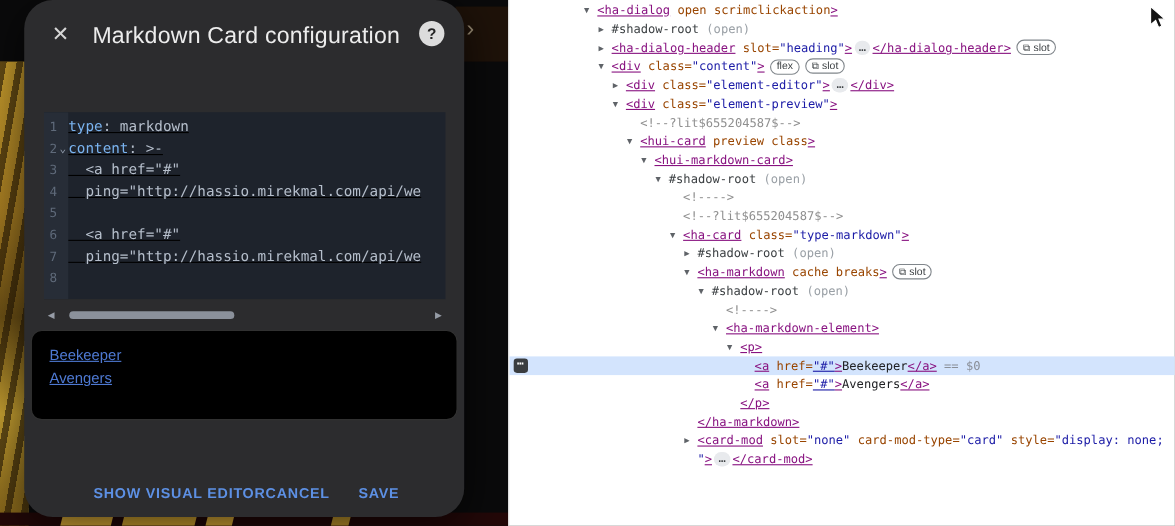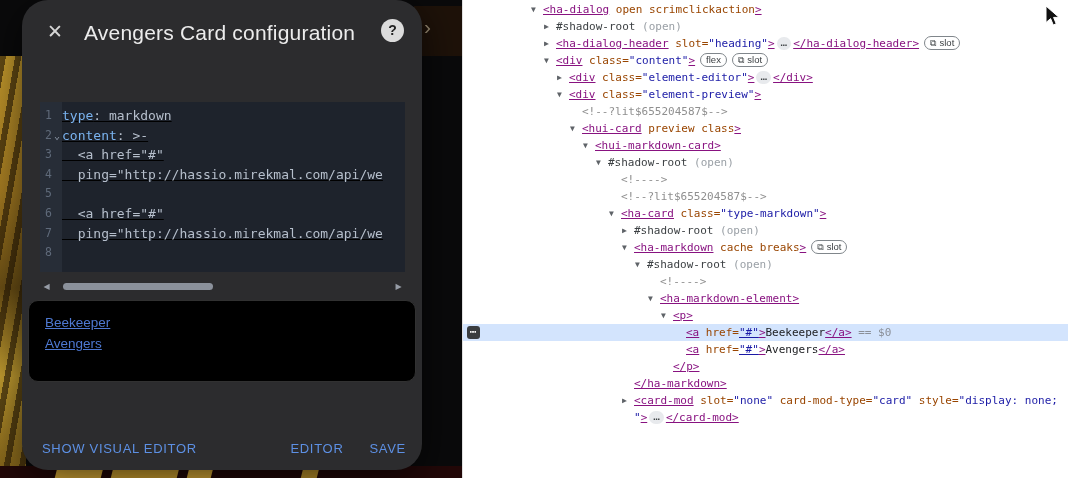--- a/index.html
+++ b/index.html
@@ -46,21 +46,21 @@
   .sb-thumb{position:absolute;left:10px;top:1px;width:150px;height:7px;background:#8b919b;border-radius:4px;cursor:pointer;}
 
   
   .preview{position:absolute;left:6px;right:6px;top:300px;height:82px;box-sizing:border-box;
     background:#000;border:1px solid #313131;border-radius:10px;padding:11px 16px;}
   .pv-link{display:block;width:max-content;color:var(--c-link,#4e79d2);text-decoration:underline;
     font-size:13.5px;line-height:21px;cursor:pointer;}
 
   
   .actions{position:absolute;left:20px;right:16px;bottom:14px;display:flex;align-items:center;
-    justify-content:space-between;color:var(--c-accent,#5d90e4);font-size:13px;font-weight:normal;letter-spacing:.7px;}
+    justify-content:center;color:var(--c-accent,#5d90e4);font-size:13px;font-weight:bold;letter-spacing:.7px;}
   .actions-right{display:flex;gap:26px;}
   .btn{cursor:pointer;white-space:nowrap;}
 
   
   .devtools{position:absolute;left:462px;top:0;width:606px;height:478px;box-sizing:border-box;
     background:#ffffff;border-left:1px solid #e0e0e0;overflow:hidden;padding-top:1px;
     font-family:"DejaVu Sans Mono",monospace;font-size:11px;color:#202124;}
   .dt-row{position:relative;height:17px;line-height:17px;white-space:pre;cursor:default;}
   .dt-row.sel{background:var(--c-sel,#d3e4fd);}
   .dt-arrow{position:absolute;top:0;font-size:8px;line-height:17px;color:#5f6368;cursor:pointer;}
@@ -93,21 +93,21 @@
   </div>
   <div class="bottom-strip">
     <div class="frag f1"></div>
     <div class="frag f2"></div>
     <div class="frag f3"></div>
     <div class="frag f4"></div>
   </div>
 
   <div class="dialog">
     <div class="dlg-close">✕</div>
-    <div class="dlg-title">Avengers Card configuration</div>
+    <div class="dlg-title">Markdown Card configuration</div>
     <div class="dlg-help">?</div>
 
     <div class="editor">
       <div class="gutterbg"></div>
       <div class="code-lines">
           <div class="ed-row">
             <span class="ed-num">1</span>
             <span class="ed-fold"></span>
             <span class="ed-code"><span class="tk-key">type</span><span class="tk-plain">: markdown</span></span>
           </div>
@@ -158,21 +158,21 @@
     </div>
 
     <div class="preview">
         <a class="pv-link" href="#">Beekeeper</a>
         <a class="pv-link" href="#">Avengers</a>
       </div>
 
     <div class="actions">
       <span class="btn">SHOW VISUAL EDITOR</span>
       <span class="actions-right">
-        <span class="btn">EDITOR</span>
+        <span class="btn">CANCEL</span>
         <span class="btn">SAVE</span>
       </span>
     </div>
   </div>
 </div>
 
 <div class="devtools">
   <div class="dom-tree">
       <div class="dt-row" style="padding-left: 80px;"><span class="dt-arrow" style="left: 68px;">▼</span><span class="tk-tag">&lt;ha-dialog</span><span class="tk-attr"> open</span><span class="tk-attr"> scrimclickaction</span><span class="tk-tag">&gt;</span></div>
       <div class="dt-row" style="padding-left: 93px;"><span class="dt-arrow" style="left: 81px;">▶</span><span class="tk-sh">#shadow-root</span><span class="tk-par"> (open)</span></div>

